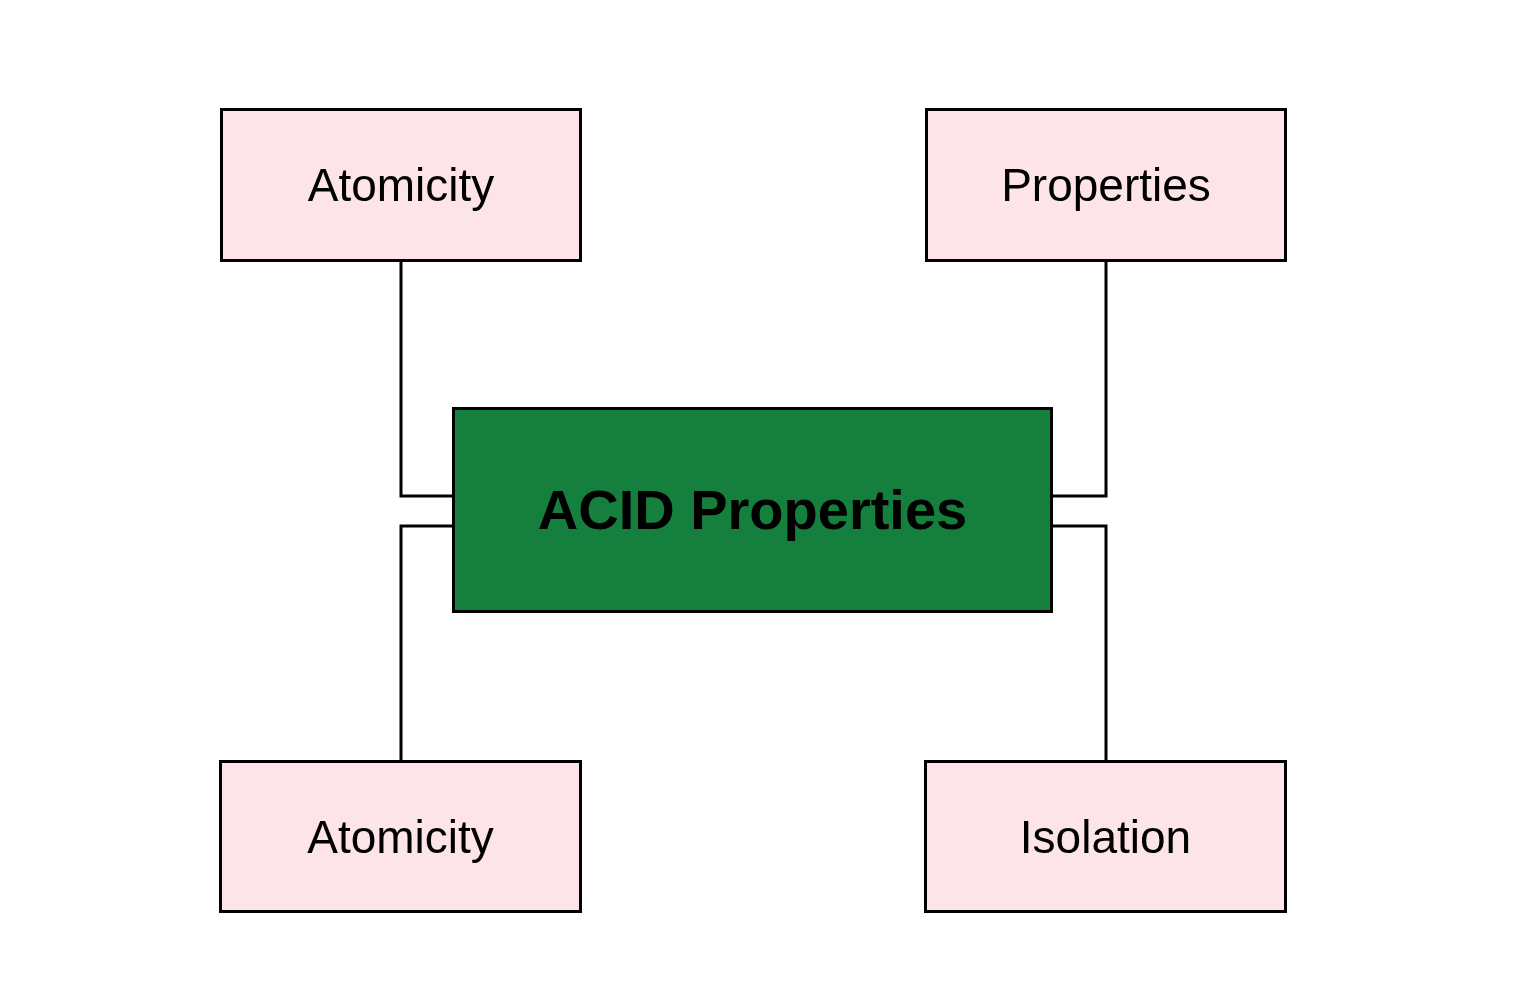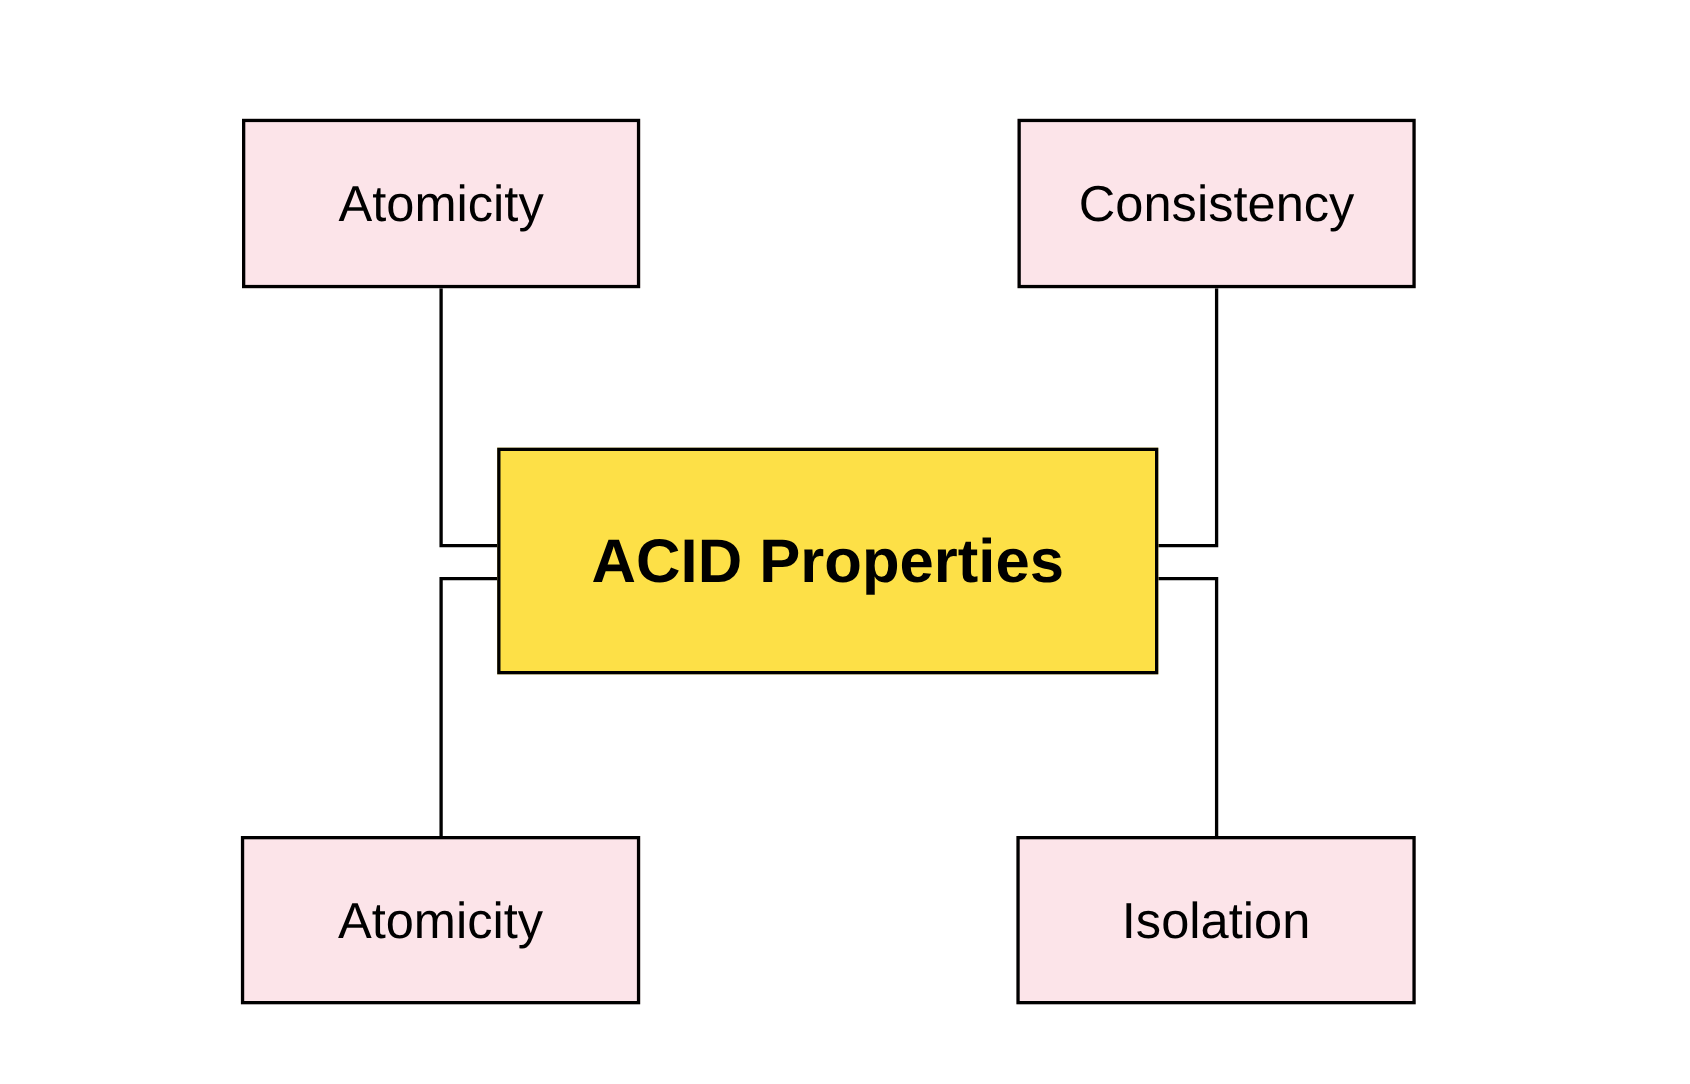--- a/index.html
+++ b/index.html
@@ -33,21 +33,21 @@
     text-align: center;
     color: #000000;
     line-height: 1;
   }
   .node--child {
     background: #FCE4E9;
     font-size: 46px;
     font-weight: 400;
   }
   .node--center {
-    background: #fde047;
+    background: #15803d;
     font-size: 56px;
     font-weight: 700;
   }
   .node--atomicity   { left: 220px; top: 108px; width: 362px; height: 154px; }
   .node--consistency { left: 925px; top: 108px; width: 362px; height: 154px; }
   .node--durability  { left: 219px; top: 760px; width: 363px; height: 153px; }
   .node--isolation   { left: 924px; top: 760px; width: 363px; height: 153px; }
   .node--acid        { left: 452px; top: 407px; width: 601px; height: 206px; }
 </style>
 </head>
@@ -60,21 +60,21 @@
     <path d="M 452 526 L 401 526 L 401 760" fill="none" stroke="#000000" stroke-width="3"></path>
     <path d="M 1106 262 L 1106 496 L 1053 496" fill="none" stroke="#000000" stroke-width="3"></path>
     <path d="M 1053 526 L 1106 526 L 1106 760" fill="none" stroke="#000000" stroke-width="3"></path>
   </svg>
 
   <div class="node node--child node--atomicity">
     <span>Atomicity</span>
   </div>
 
   <div class="node node--child node--consistency">
-    <span>Consistency</span>
+    <span>Properties</span>
   </div>
 
   <div class="node node--center node--acid">
     <span>ACID Properties</span>
   </div>
 
   <div class="node node--child node--durability">
     <span>Atomicity</span>
   </div>
 

